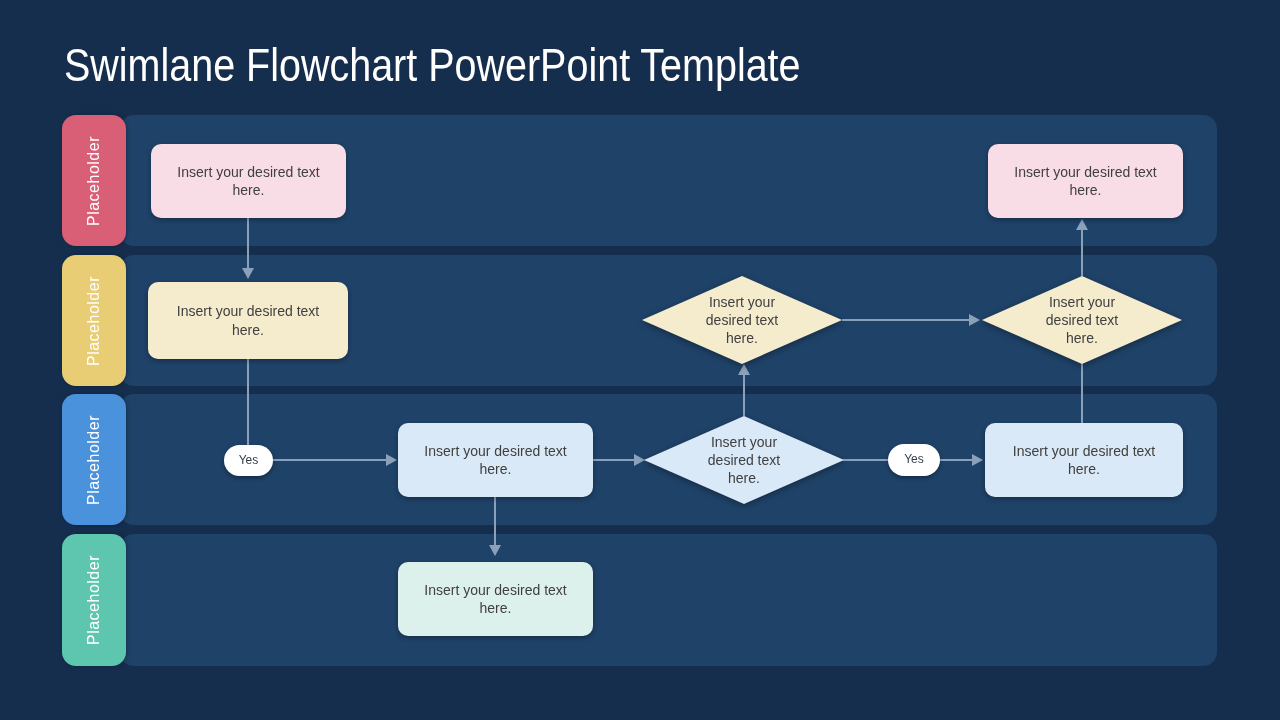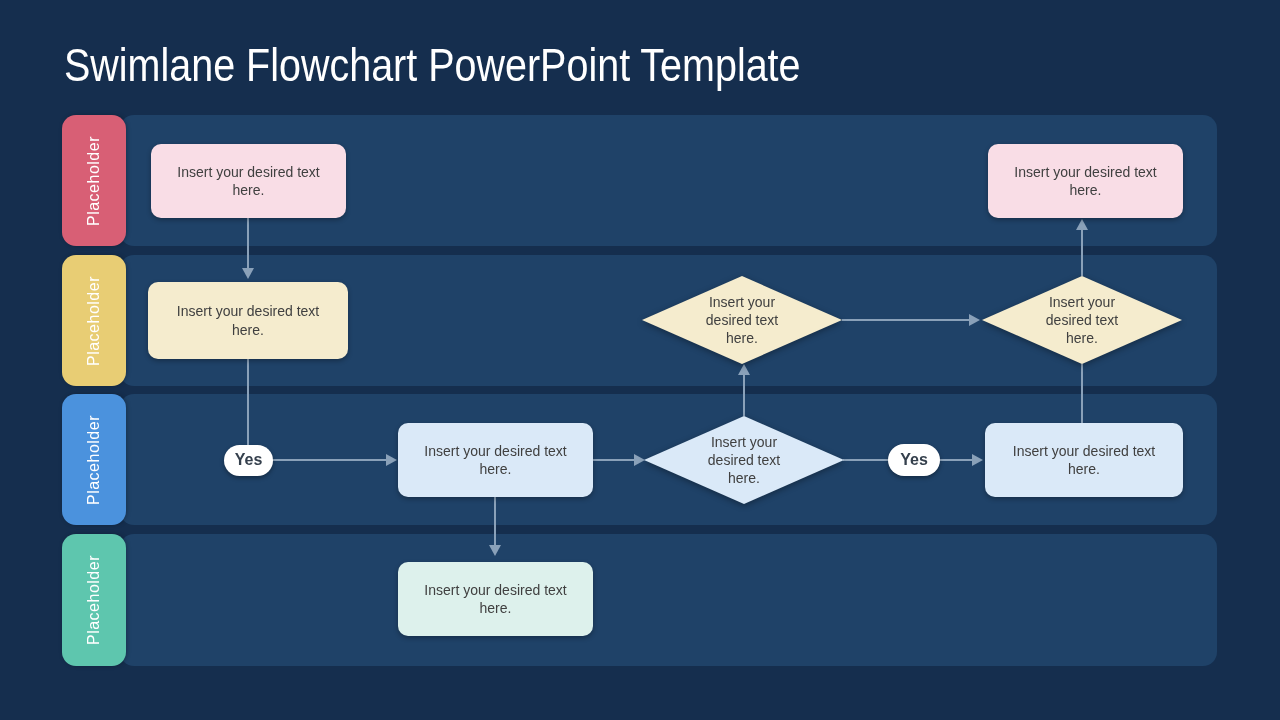--- a/index.html
+++ b/index.html
@@ -36,21 +36,21 @@
   
   .node{position:absolute;display:flex;align-items:center;justify-content:center;text-align:center;
     color:var(--node-text);font-size:14px;line-height:1.3;}
   .node.rect{border-radius:10px;box-shadow:0 2px 5px rgba(0,0,0,0.3);}
   .node.rect span{max-width:152px;}
   .node.diamond{filter:drop-shadow(0 2px 3px rgba(0,0,0,0.35));background:transparent;}
   .diamond-inner{width:100%;height:100%;clip-path:polygon(50% 0,100% 50%,50% 100%,0 50%);
     display:flex;align-items:center;justify-content:center;text-align:center;}
   .diamond-inner span{max-width:98px;}
   .node.oval{background:#ffffff;border-radius:999px;box-shadow:0 2px 4px rgba(0,0,0,0.35);
-    color:var(--yes-text);font-size:16px;font-weight:bold;}
+    color:var(--yes-text);font-size:12px;font-weight:normal;}
   
   .cline{position:absolute;background:var(--connector);}
   .cline.h{height:2px;}
   .cline.v{width:2px;}
   .ah{position:absolute;width:0;height:0;}
   .ah.down{border-left:6px solid transparent;border-right:6px solid transparent;border-top:11px solid var(--connector);}
   .ah.up{border-left:6px solid transparent;border-right:6px solid transparent;border-bottom:11px solid var(--connector);}
   .ah.right{border-top:6px solid transparent;border-bottom:6px solid transparent;border-left:11px solid var(--connector);}
 </style>
 </head>

